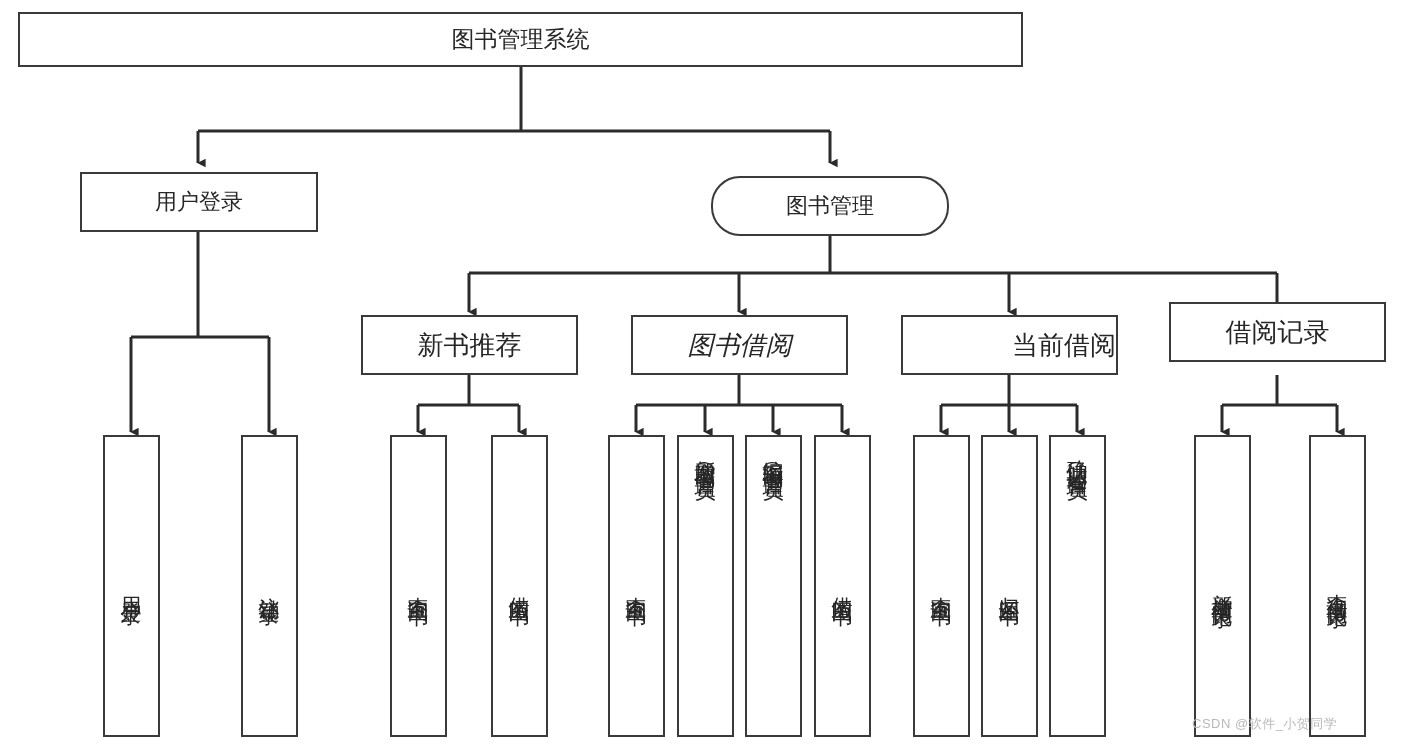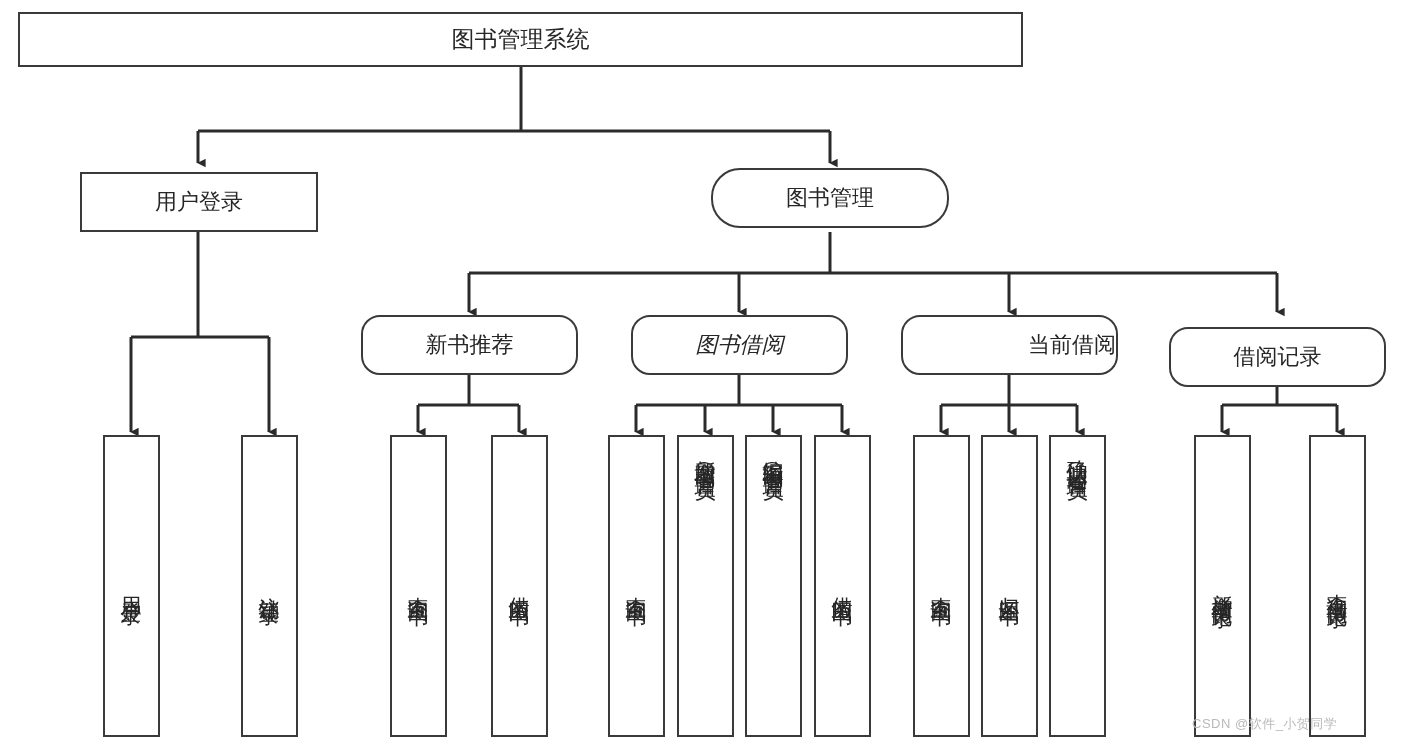--- a/index.html
+++ b/index.html
@@ -36,22 +36,21 @@
     text-align:center;
     white-space:pre-line;
   }
   .node.root{
     font-size:23px;
   }
   .node.lvl1{
     font-size:22px;
   }
   .node.lvl2{
-    font-size:22px;
-    border-radius:19px;
+    font-size:26px;
   }
   
   .node.leaf{
     font-size:21px;
     align-items:center;
     justify-content:center;
     padding:6px 0;
   }
   .node.leaf.top{
     align-items:flex-start;
@@ -128,34 +127,34 @@
     </g>
   </svg>
 
   <div class="node root" style="left:18px;top:12px;width:1005px;height:55px;">
     <span>图书管理系统</span>
   </div>
 
   <div class="node lvl1" style="left:80px;top:172px;width:238px;height:60px;">
     <span>用户登录</span>
   </div>
-  <div class="node lvl1" style="left:711px;top:168px;width:238px;height:60px;border-radius:29px;">
+  <div class="node lvl1" style="left:711px;top:176px;width:238px;height:60px;border-radius:29px;">
     <span>图书管理</span>
   </div>
 
   <div class="node lvl2" style="left:361px;top:315px;width:217px;height:60px;">
     <span>新书推荐</span>
   </div>
   <div class="node lvl2" style="left:631px;top:315px;width:217px;height:60px;font-style:italic;">
     <span>图书借阅</span>
   </div>
   <div class="node lvl2" style="left:901px;top:315px;width:217px;height:60px;justify-content:flex-end;">
     <span>当前借阅</span>
   </div>
-  <div class="node lvl2" style="left:1169px;top:327px;width:217px;height:60px;">
+  <div class="node lvl2" style="left:1169px;top:302px;width:217px;height:60px;">
     <span>借阅记录</span>
   </div>
 
   <div class="node leaf" style="left:103px;top:435px;width:57px;height:302px;">
     <span class="leaf-text">用户登录</span>
   </div>
   <div class="node leaf" style="left:241px;top:435px;width:57px;height:302px;">
     <span class="leaf-text">注销登录</span>
   </div>
 

